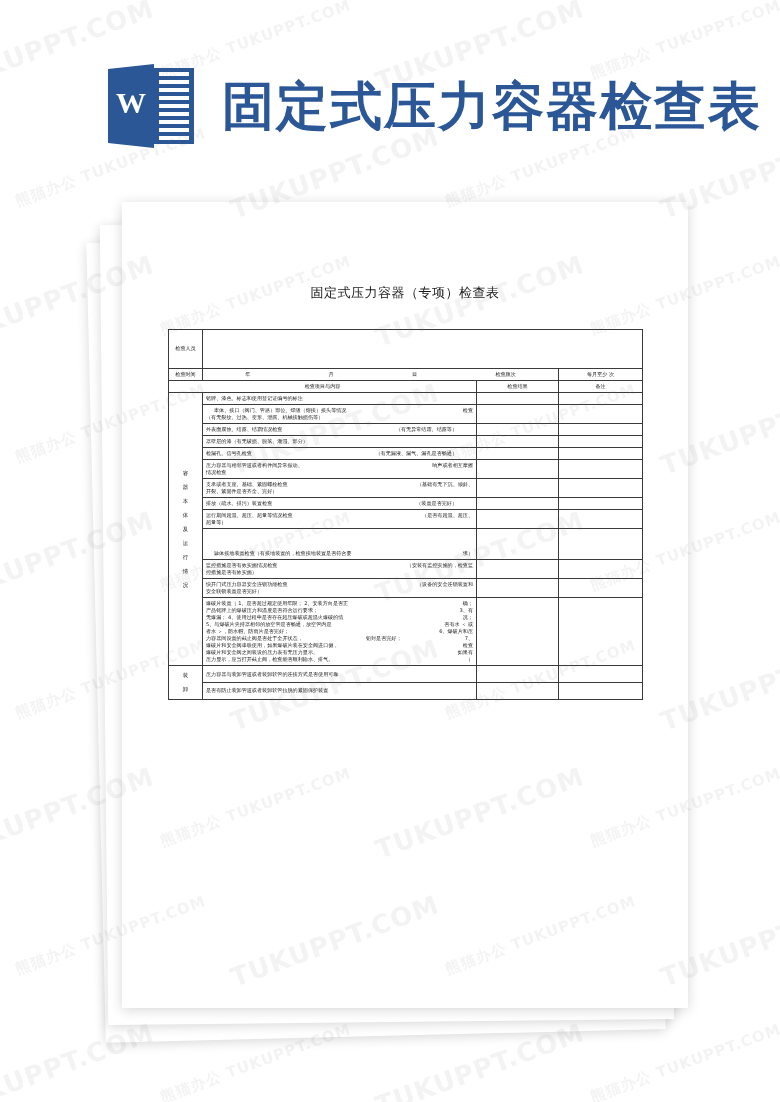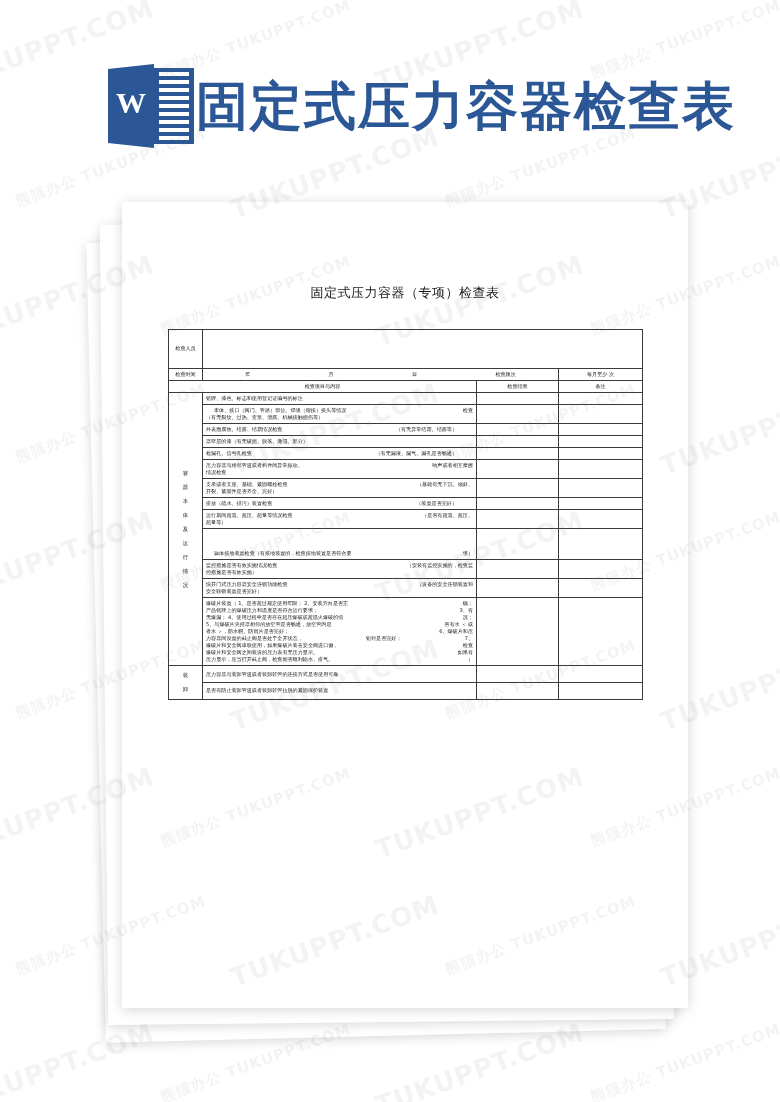--- a/index.html
+++ b/index.html
@@ -59,20 +59,21 @@
   #word-icon .ic-right{
     position:absolute;left:46px;top:6px;
     width:40px;height:76px;
     background:#2b5797;
   }
   #word-icon .ic-right i{
     display:block;height:4px;margin:4px 5px;
     background:#ffffff;
   }
   #doc-title{
+    margin-left:26px;
     font-family:"DejaVu Sans","Liberation Sans",sans-serif;
     font-size:52px;
     font-weight:700;
     color:#2b5797;
     letter-spacing:2px;
     line-height:1;
     white-space:nowrap;
   }
 
   

